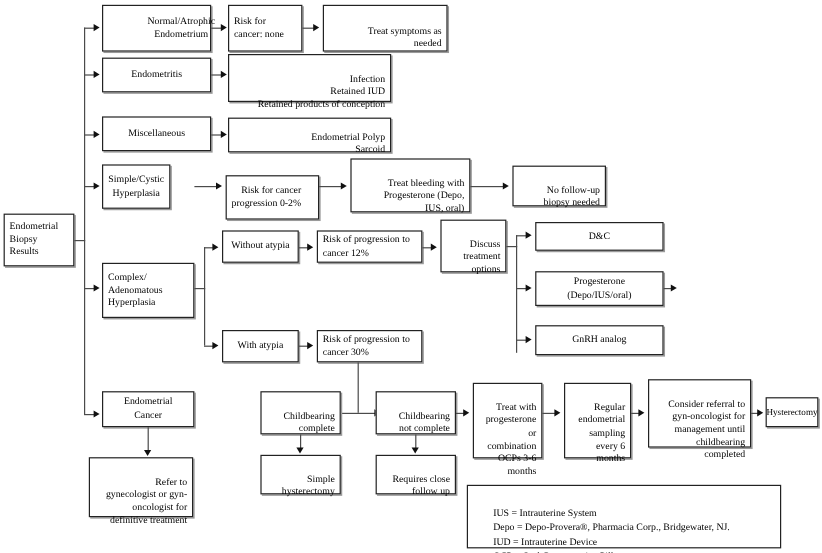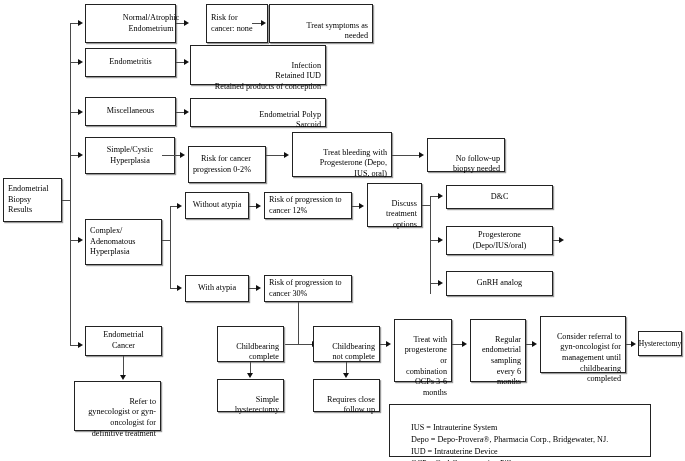--- a/index.html
+++ b/index.html
@@ -116,21 +116,21 @@
   <div class="hline" style="left:70px; top:345px; width:9px;"></div>
   <div class="arrowR" style="left:78px; top:341.8px;"></div>
 
   <div class="node center" style="left:85px; top:4px; width:91px; height:39px;padding-left:45px;">
     <span>Normal/Atrophic
 Endometrium</span>
   </div>
   <div class="hline" style="left:176px; top:23px; width:9px;"></div>
   <div class="arrowR" style="left:184px; top:19.8px;"></div>
 
-  <div class="node center" style="left:190px; top:4px; width:62px; height:39px; justify-content:flex-start; text-align:left;margin-left:16px;">
+  <div class="node center" style="left:190px; top:4px; width:62px; height:39px; justify-content:flex-start; text-align:left;">
     <span>Risk for
 cancer: none</span>
   </div>
   <div class="hline" style="left:252px; top:23px; width:10px;"></div>
   <div class="arrowR" style="left:261px; top:19.8px;"></div>
 
   <div class="node lefttop" style="left:269px; top:4px; width:104px; height:39px; padding-top:5px;">
     <span>Treat symptoms as
 needed</span>
   </div>
@@ -151,21 +151,21 @@
     <span>Miscellaneous</span>
   </div>
   <div class="hline" style="left:176px; top:112px; width:9px;"></div>
   <div class="arrowR" style="left:184px; top:108.8px;"></div>
 
   <div class="node lefttop" style="left:190px; top:98px; width:136px; height:29px; padding-top:0;">
     <span>Endometrial Polyp
 Sarcoid</span>
   </div>
 
-  <div class="node center" style="left:85px; top:137px; width:90px; height:37px;">
+  <div class="node center" style="left:85px; top:137px; width:57px; height:37px;">
     <span>Simple/Cystic
 Hyperplasia</span>
   </div>
   <div class="hline" style="left:162px; top:155px; width:19px;"></div>
   <div class="arrowR" style="left:180px; top:151.8px;"></div>
 
   <div class="node center" style="left:188px; top:146px; width:78px; height:37px; justify-content:flex-start; text-align:right;">
     <span>Risk for cancer
 progression 0-2%</span>
   </div>

